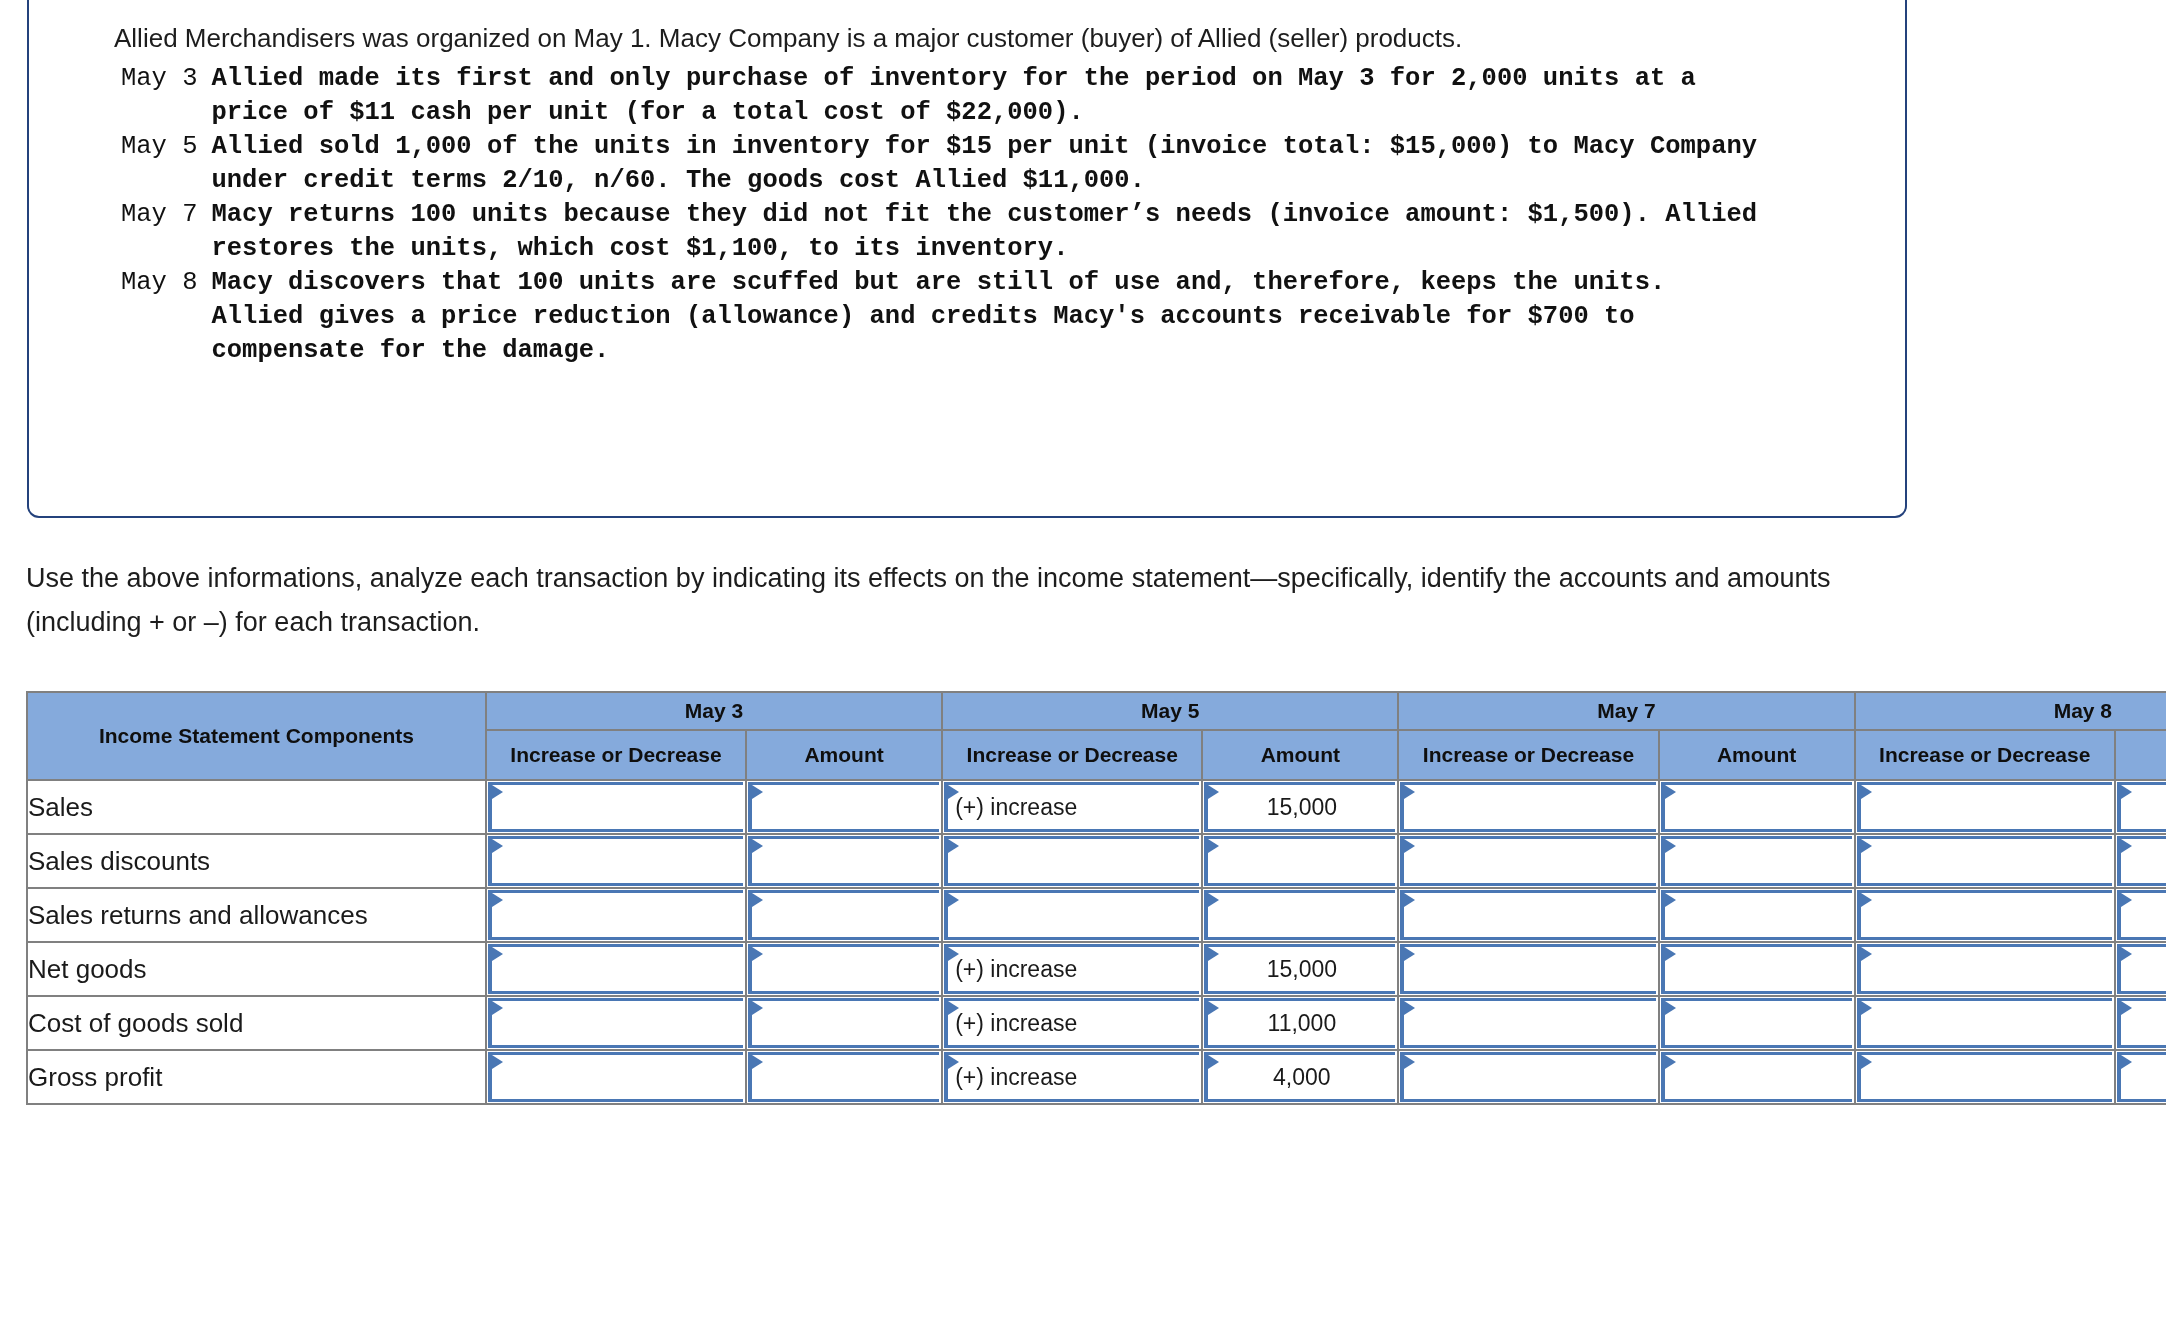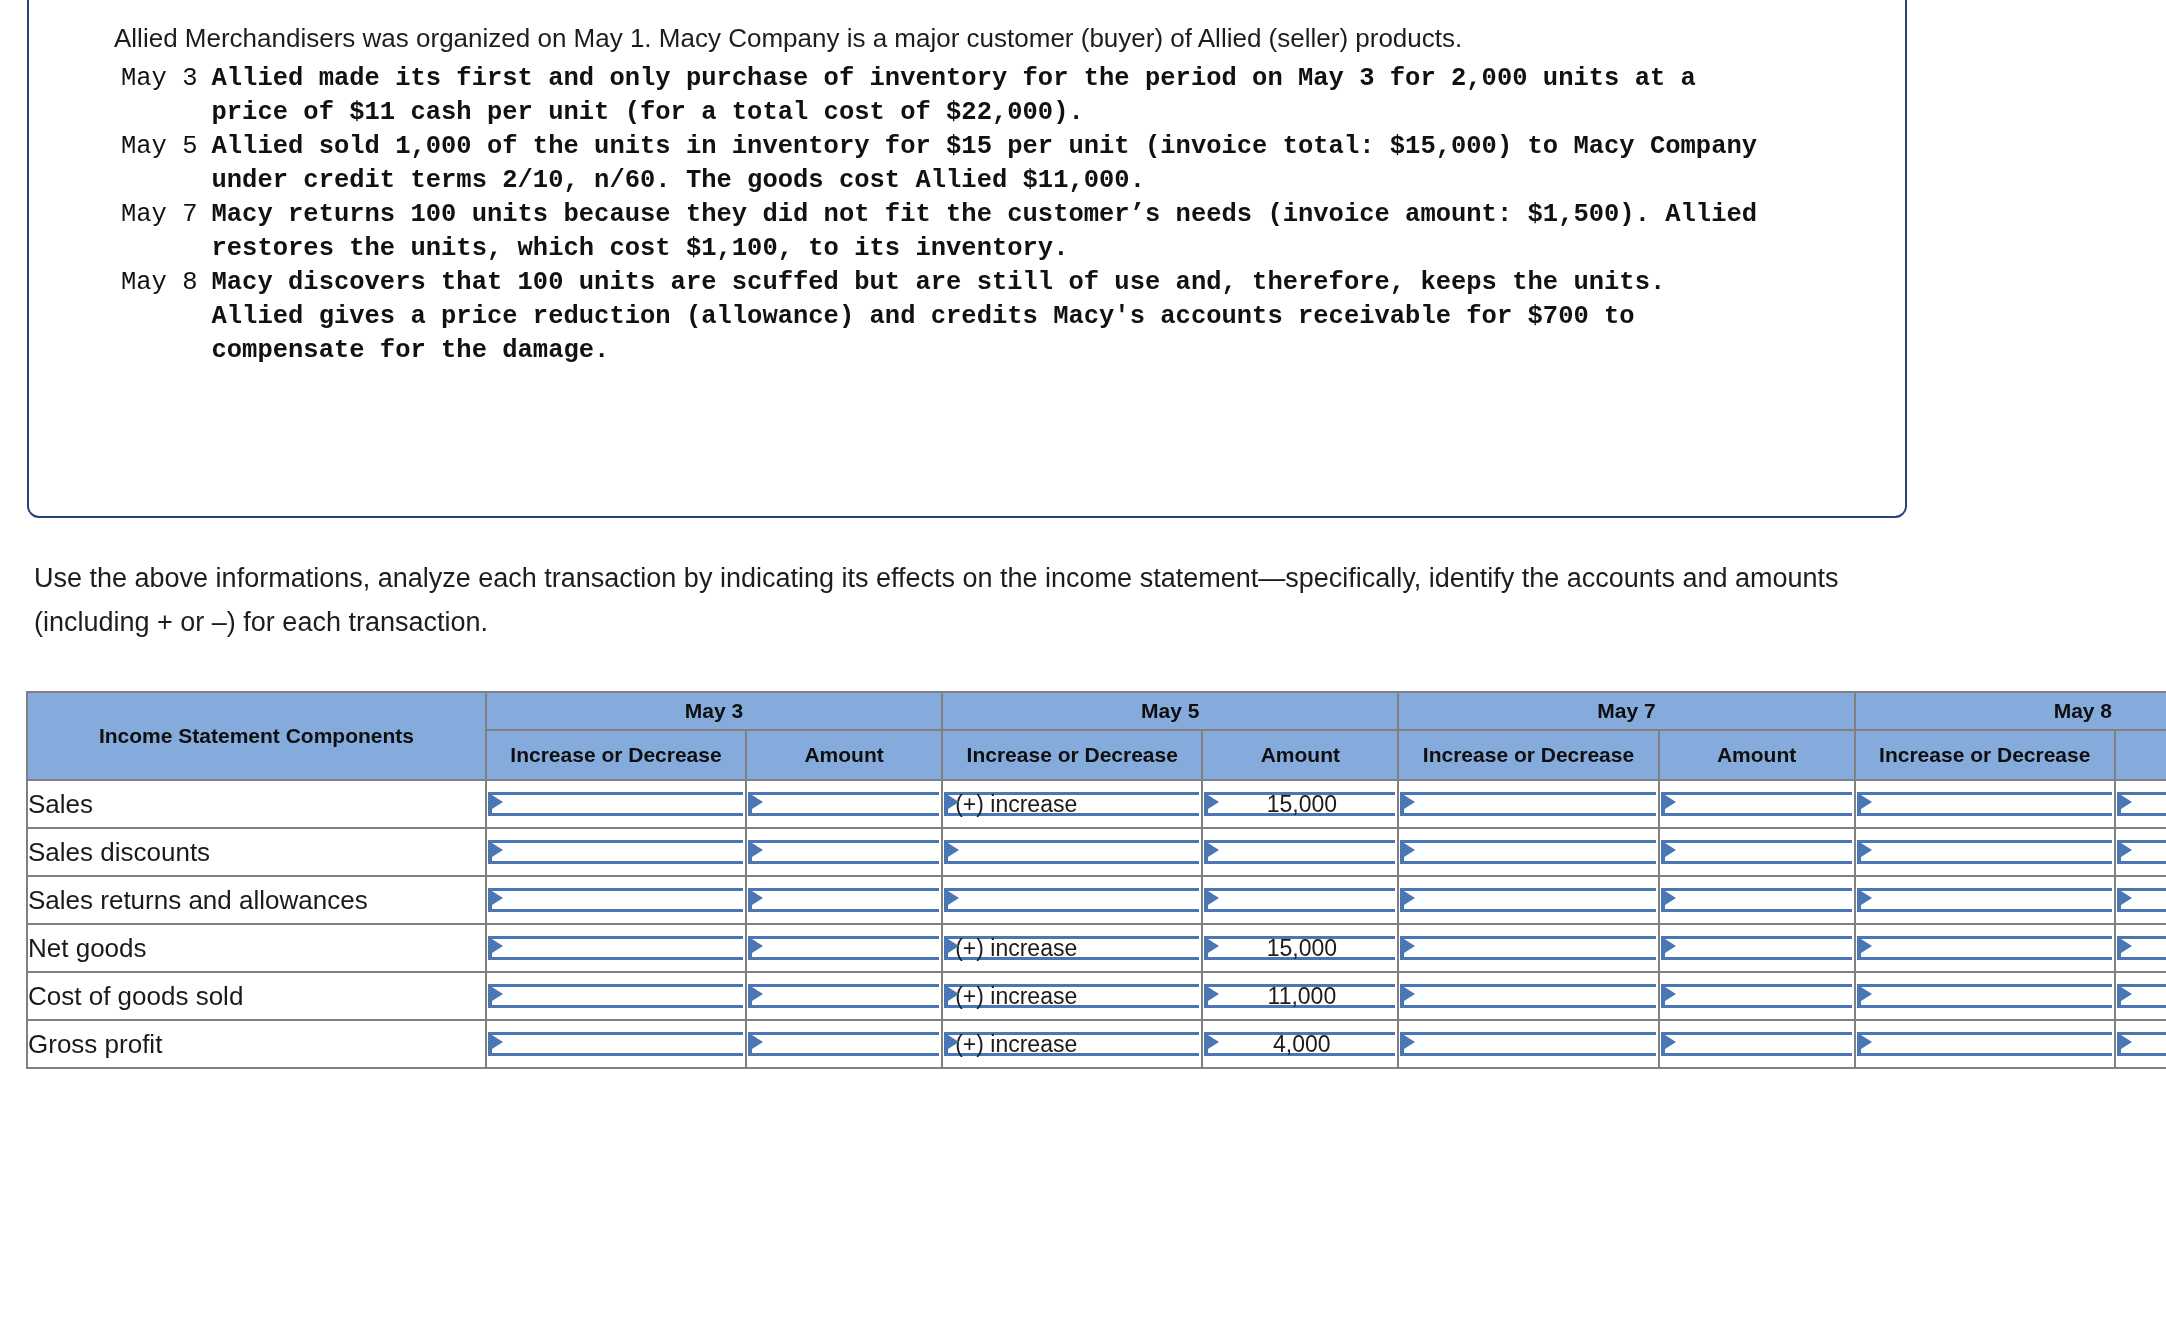--- a/index.html
+++ b/index.html
@@ -61,21 +61,21 @@
     white-space: pre;
   }
   .ev-desc {
     white-space: pre-line;
     font-weight: bold;
   }
 
   
   #instructions {
     position: absolute;
-    left: 34px;
+    left: 26px;
     top: 556px;
     width: 1830px;
     font-family: "Liberation Sans", sans-serif;
     font-size: 27px;
     line-height: 44px;
     color: #1d1d1d;
   }
 
   
   #answer-table-wrap {
@@ -131,21 +131,21 @@
   td.incell {
     height: 46px;
     background: #ffffff;
     padding: 0;
     position: relative;
     vertical-align: middle;
   }
   .inbox {
     position: relative;
     box-sizing: border-box;
-    height: 24px;
+    height: 50px;
     margin: 1px 2px 1px 1px;
     border-top: 3px solid #4a77b4;
     border-bottom: 3px solid #4a77b4;
     border-left: 4px solid #4a77b4;
     border-right: 0;
     background: #ffffff;
     display: flex;
     align-items: center;
     font-size: 23px;
     color: #1a1a1a;

